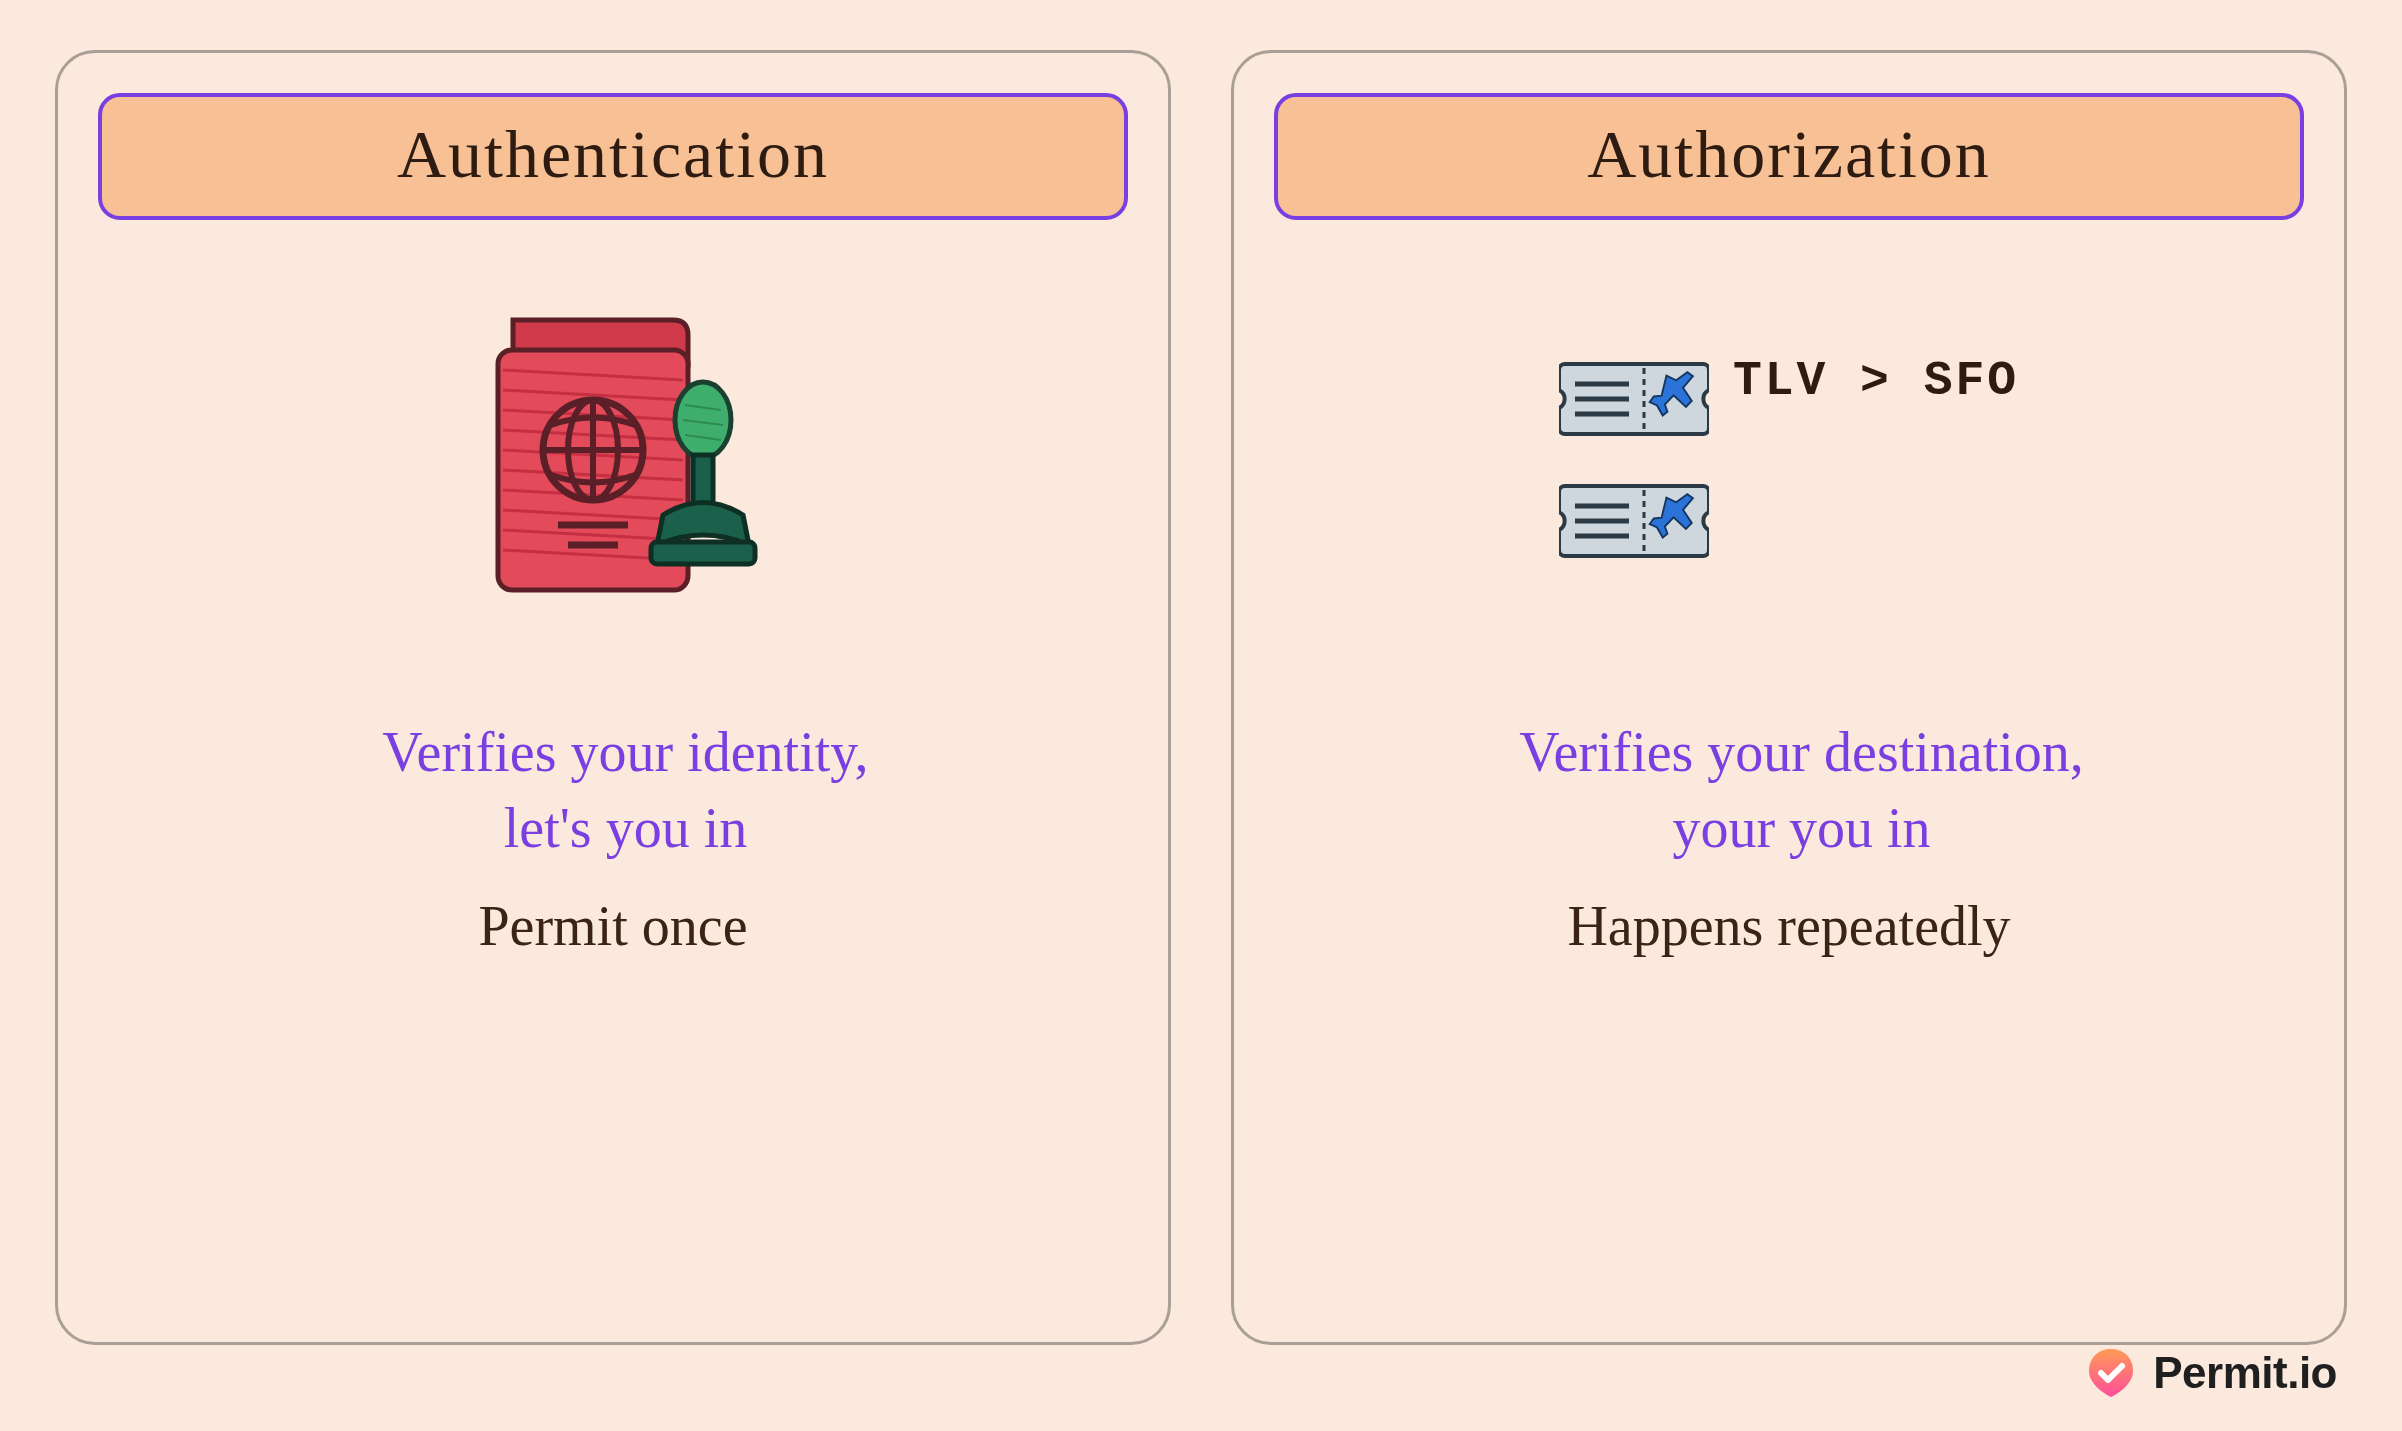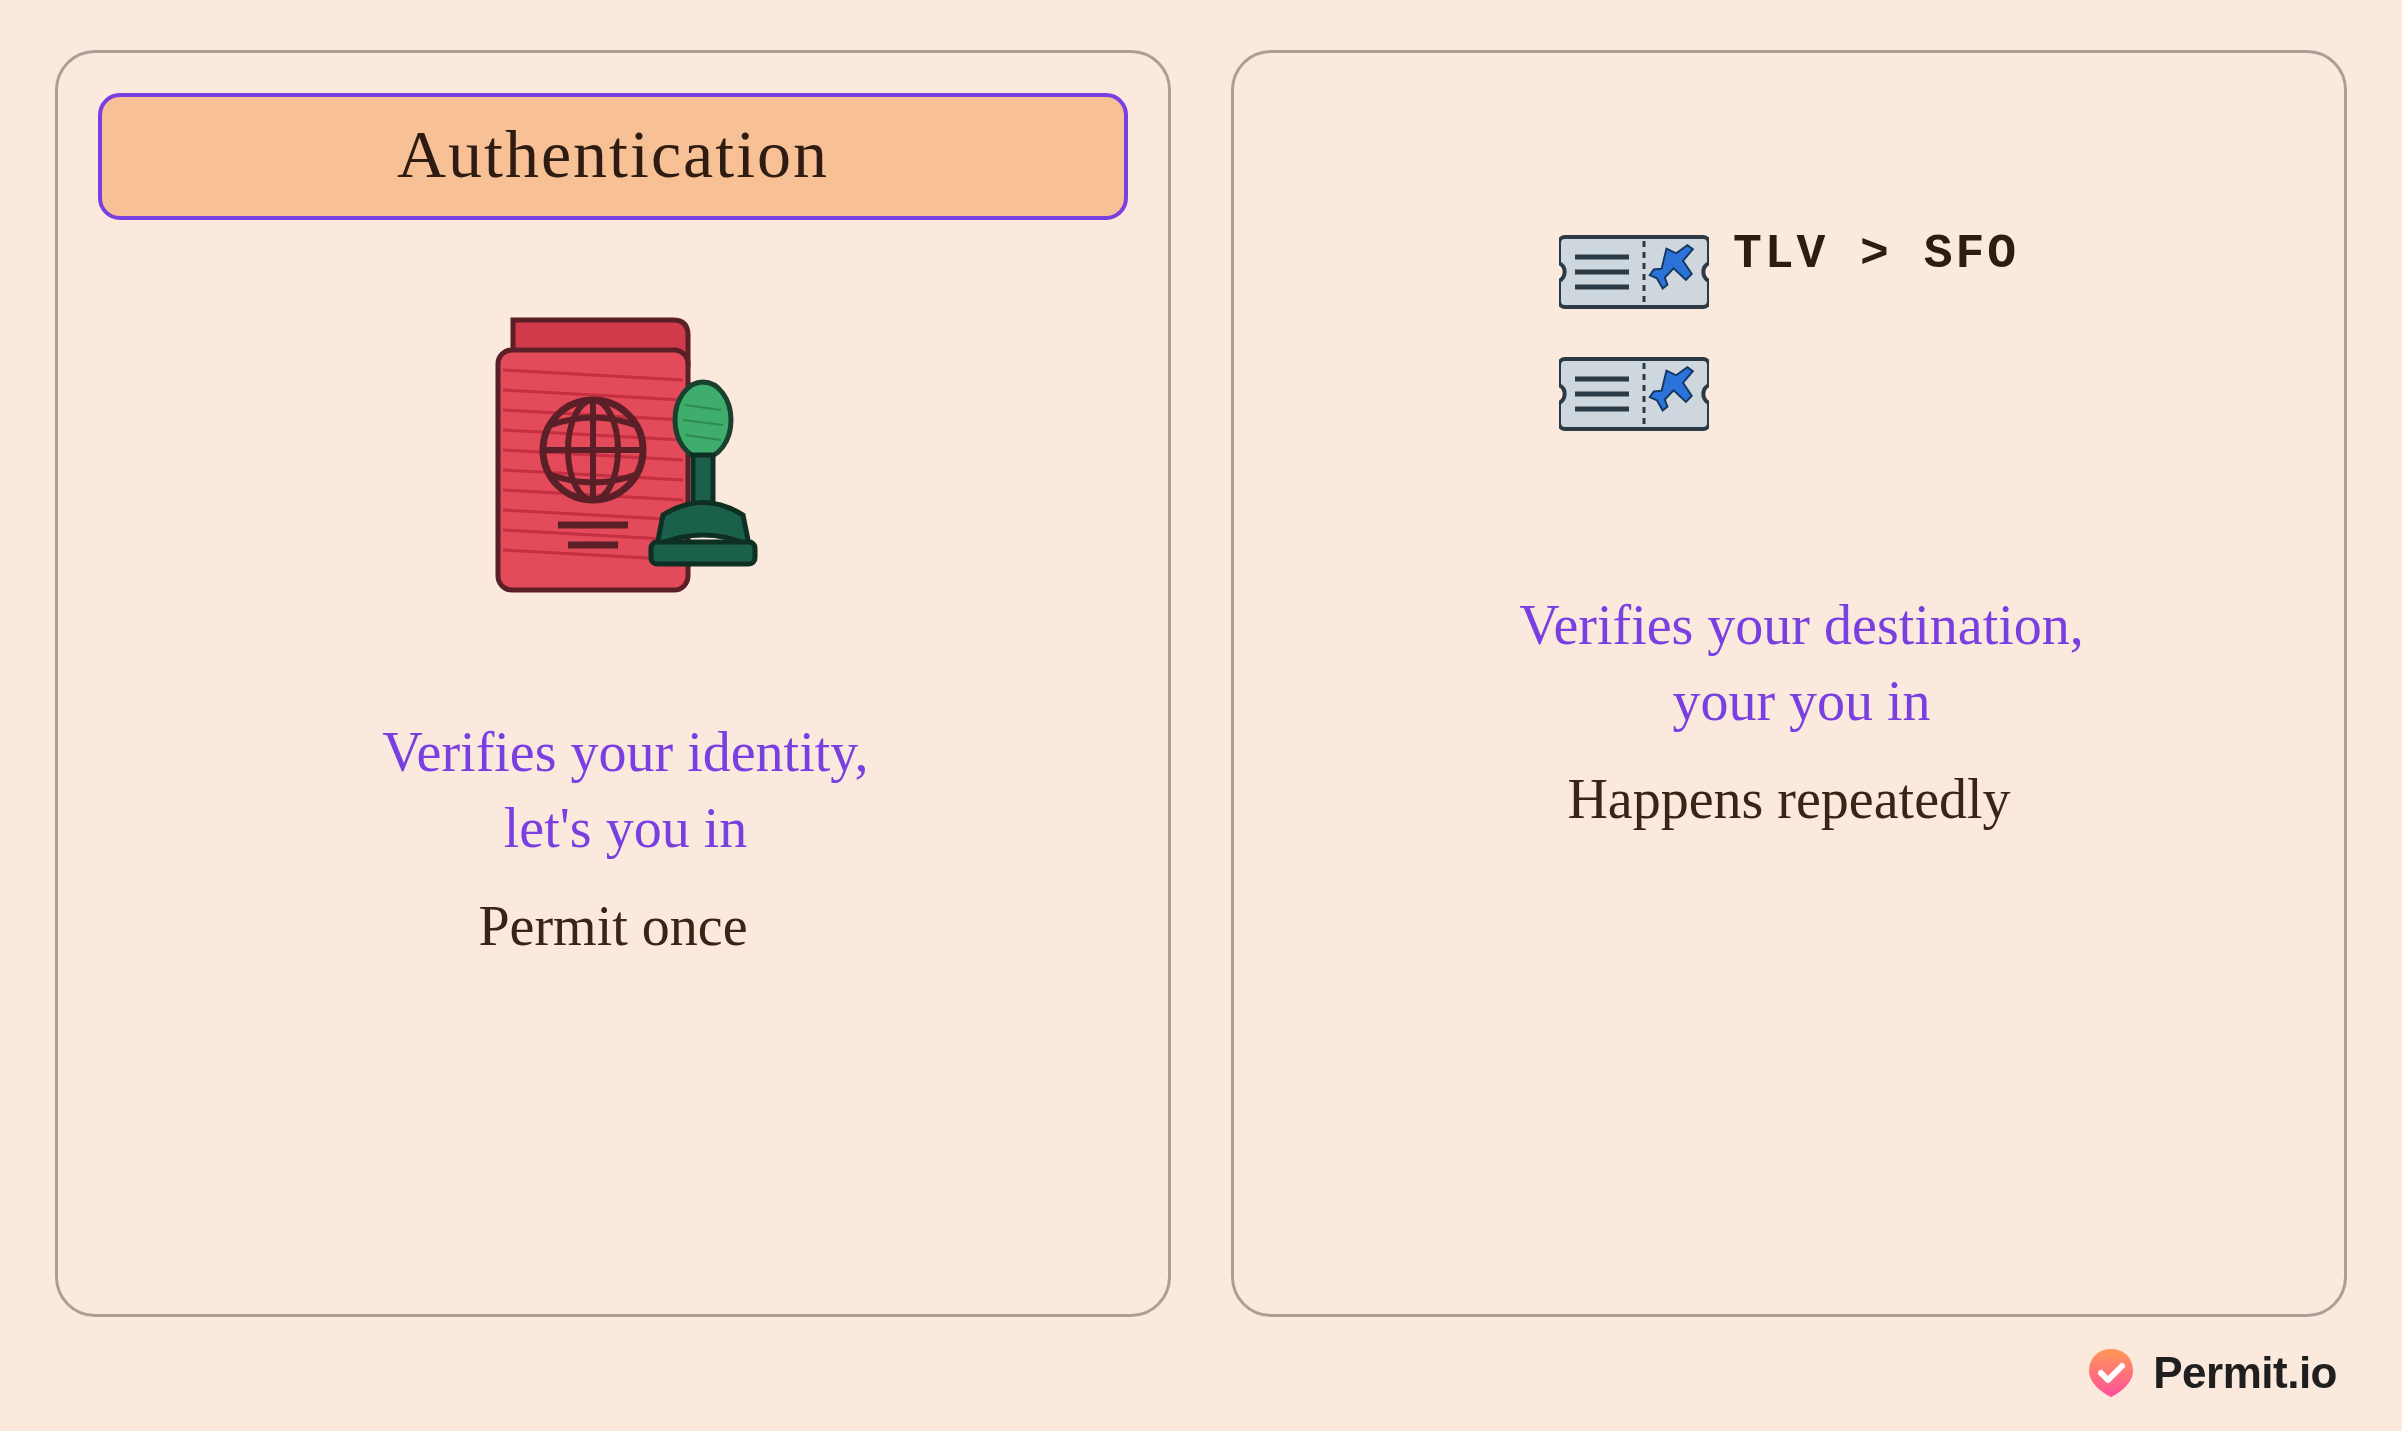--- a/index.html
+++ b/index.html
@@ -62,21 +62,20 @@
     color: #3b2416;
     font-size: 56px;
     text-align: center;
     margin-top: 28px;
     font-family: "Segoe Script", "Bradley Hand", "Comic Sans MS", cursive;
   }
   .footer {
     display: flex;
     justify-content: flex-end;
     align-items: center;
-    padding-top: 28px;
     padding-right: 10px;
     gap: 14px;
   }
   .footer-text {
     font-family: Arial, Helvetica, sans-serif;
     font-weight: 800;
     font-size: 44px;
     color: #1f1f1f;
     letter-spacing: -0.5px;
   }
@@ -155,20 +154,21 @@
     </div>
 
     <div class="desc1">
       <span>Verifies your identity,</span><br>
       <span>let's you in</span>
     </div>
     <div class="desc2">Permit once</div>
   </div>
 
   <div class="card">
+    <div class="card-title">Authorization</div>
 
     <div class="illustration">
       <div class="routes">
 
       <div class="route-row">
             <svg class="ticket" viewBox="0 0 150 90">
     <path d="M6 10 H144 A6 6 0 0 1 150 16 V36 A10 10 0 0 0 150 54 V74 A6 6 0 0 1 144 80 H6 A6 6 0 0 1 0 74 V54 A10 10 0 0 0 0 36 V16 A6 6 0 0 1 6 10 Z" fill="#cfd7de" stroke="#2b3a45" stroke-width="4"></path>
     <line x1="85" y1="14" x2="85" y2="76" stroke="#2b3a45" stroke-width="3" stroke-dasharray="6 5"></line>
     <line x1="16" y1="30" x2="70" y2="30" stroke="#2b3a45" stroke-width="5"></line>
     <line x1="16" y1="45" x2="70" y2="45" stroke="#2b3a45" stroke-width="5"></line>

